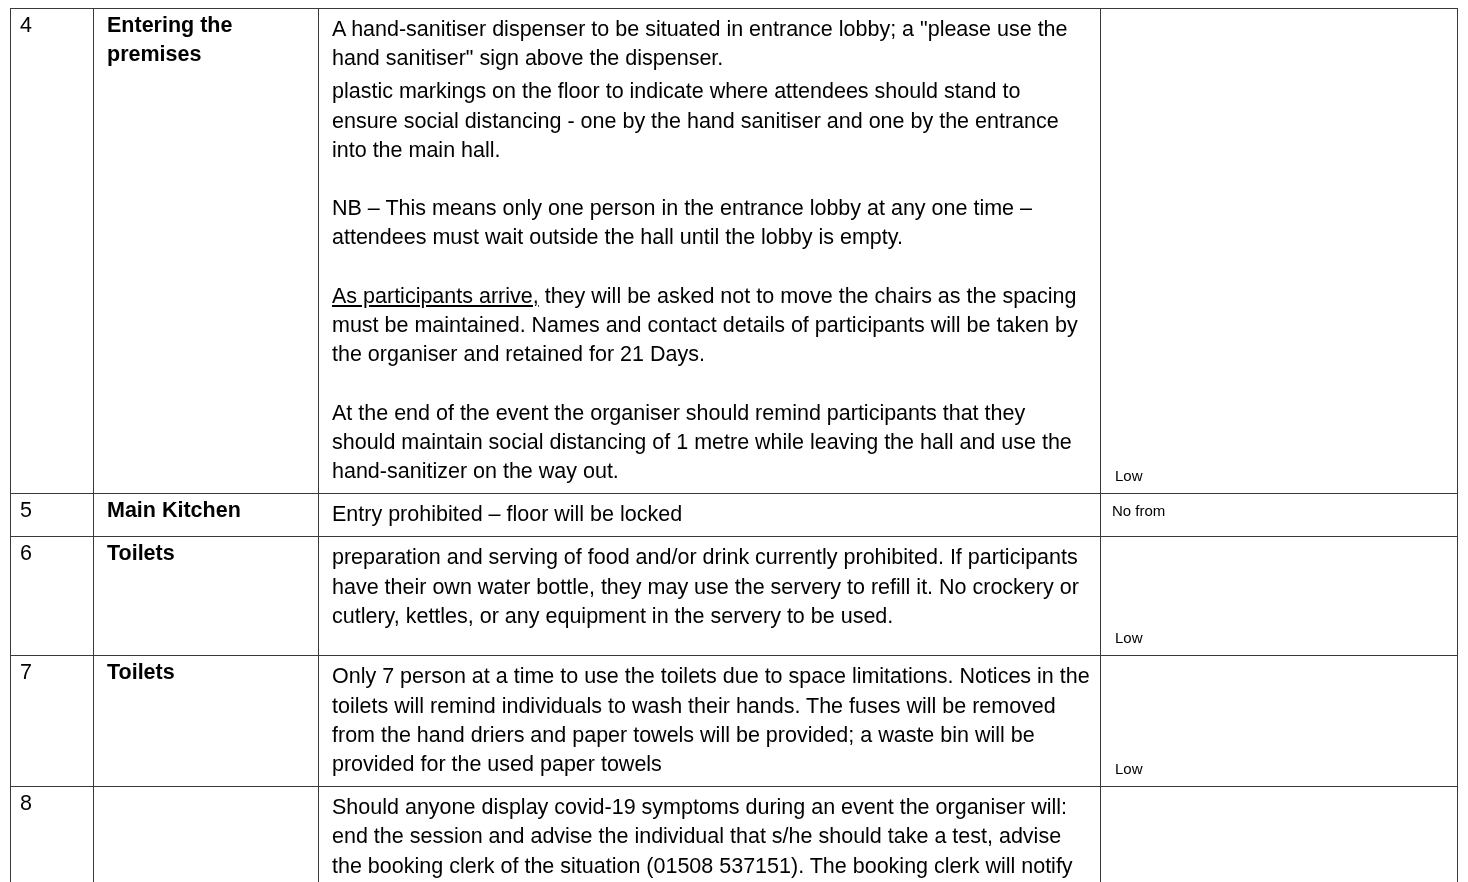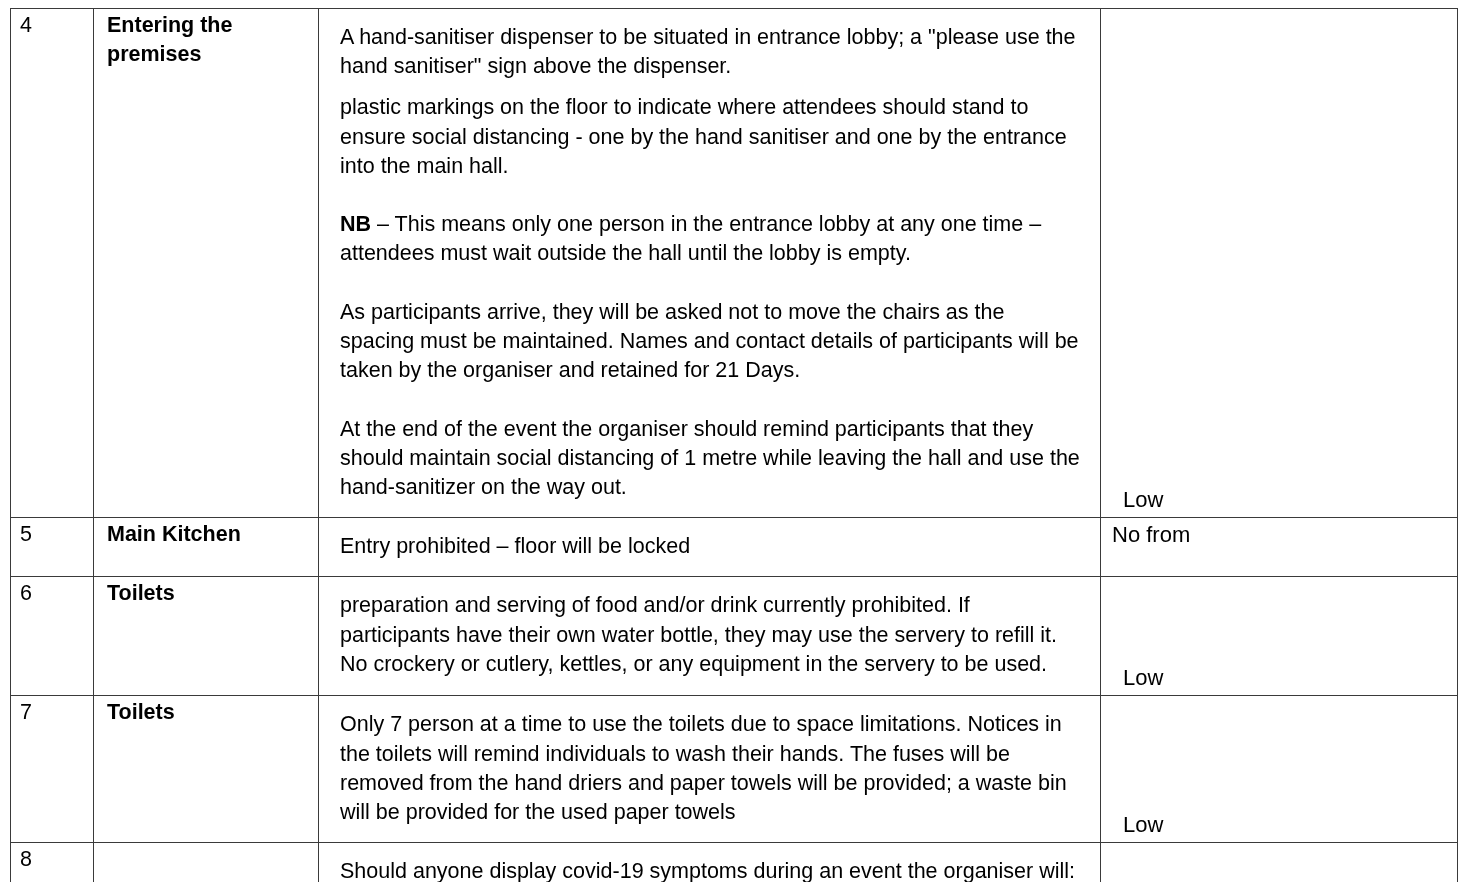--- a/index.html
+++ b/index.html
@@ -42,39 +42,39 @@
   col.c-area  { width: 225px; }
   col.c-ctrl  { width: 782px; }
   col.c-risk  { width: 357px; }
 
   .cell-num { padding-left: 9px !important; }
   .cell-area { padding-left: 13px !important; font-weight: bold; }
   .cell-ctrl { padding-left: 9px !important; }
   td.risk-cell { position: relative; padding: 0 !important; }
   td.risk-cell .risk-inner {
     position: absolute;
-    left: 22px;
+    left: 14px;
     right: 6px;
     bottom: 3px;
-    font-size: 22px;
+    font-size: 15px;
     line-height: 29.2px;
   }
   td.risk-cell.risk-top .risk-inner {
     position: static;
     padding: 2px 6px 3px 11px;
   }
 
   p.para {
-    margin: 12px;
+    margin: 4px;
   }
   p.para.gap {
     margin-top: 29.2px;
   }
-  .b { font-weight: bold; }
-  .u { }
+  .b { font-weight: normal; }
+  .u { text-decoration: underline; }
 
   
   tr.r4 td { height: 455px; }
   tr.r5 td { height: 27px; }
   tr.r6 td { height: 113px; }
   tr.r7 td { height: 110px; }
   tr.r8 td { height: 139px; }
 </style>
 </head>
 <body>

